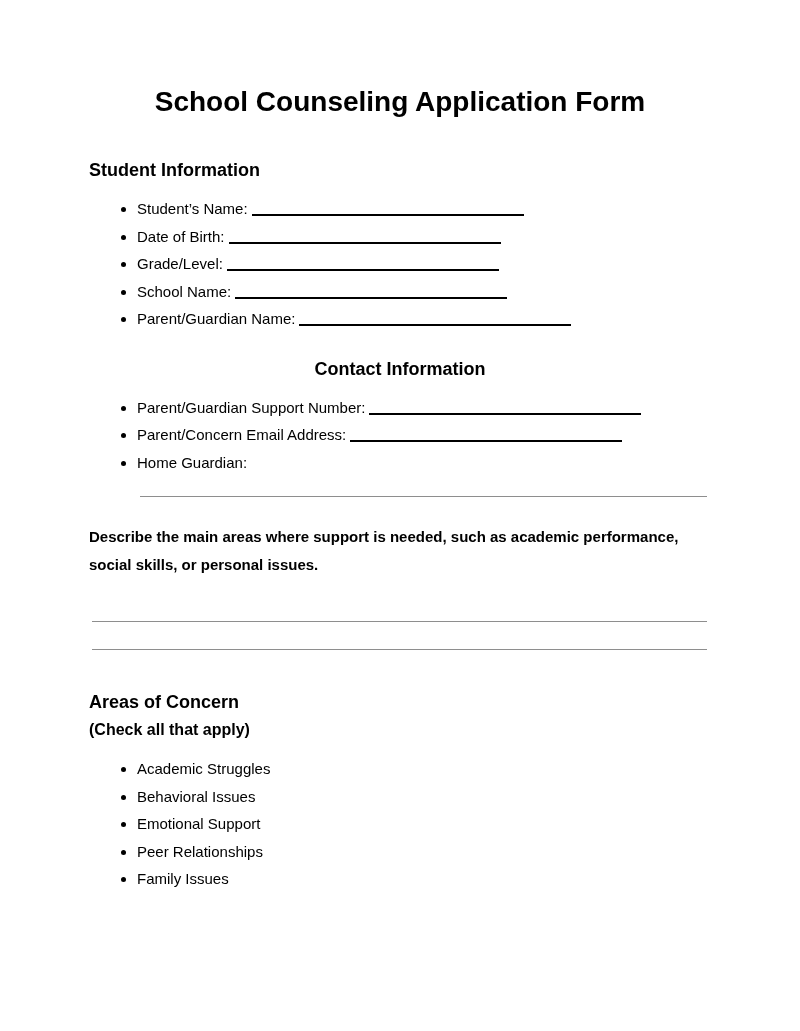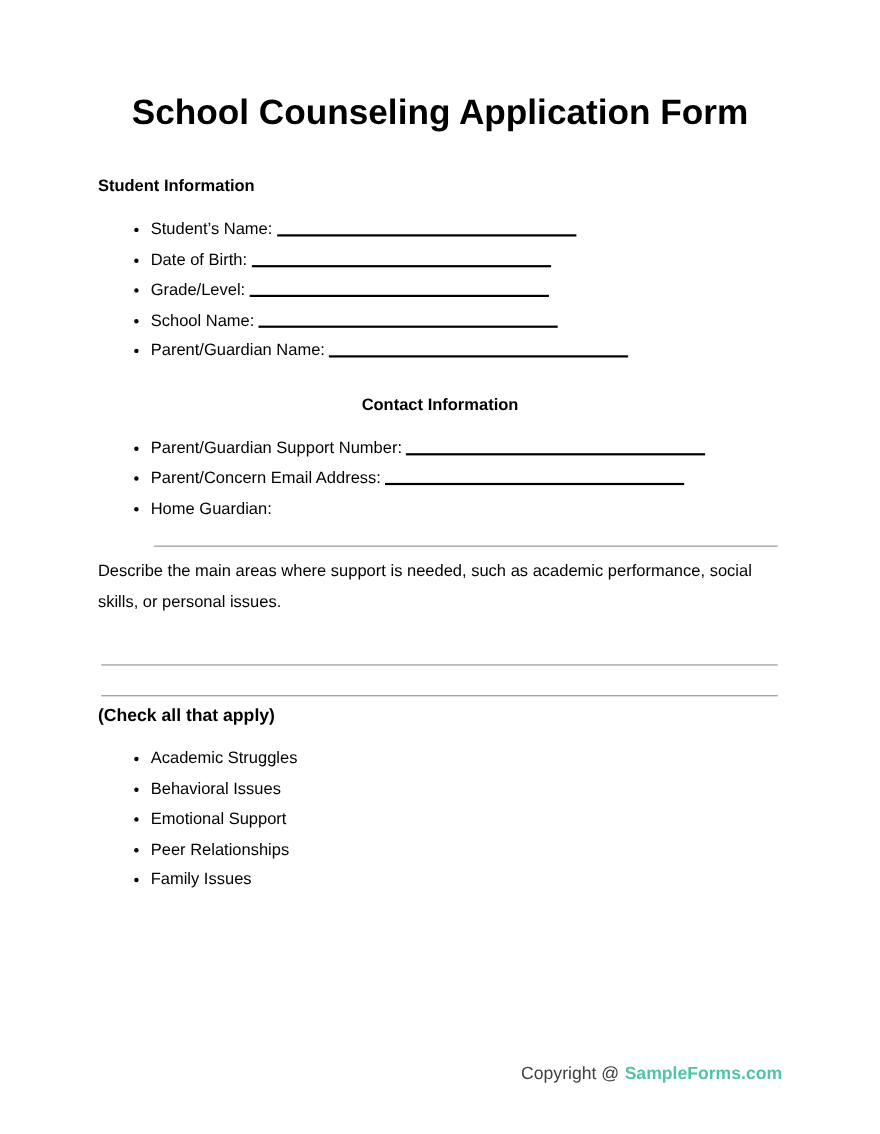--- a/index.html
+++ b/index.html
@@ -10,32 +10,32 @@
     height: 1031px;
     background: #ffffff;
     font-family: "Liberation Sans", sans-serif;
     color: #000000;
     overflow: hidden;
   }
   .doc-title {
     margin: 0;
     padding-top: 85px;
     text-align: center;
-    font-size: 32px;
+    font-size: 28px;
     line-height: 34px;
     font-weight: 700;
   }
   .content {
     margin: 0 89px;
     font-size: 15px;
     font-weight: 700;
   }
   .section-heading {
     margin: 0;
-    font-size: 15px;
+    font-size: 18px;
     line-height: 20px;
     font-weight: 700;
   }
   .mt-first { margin-top: 41px; }
   .mt-section { margin-top: 26px; text-align: center; }
   ul.fields {
     list-style: disc;
     margin: 15px 0 0 0;
     padding-left: 48px;
   }
@@ -51,23 +51,23 @@
     transform: translateY(2px);
     margin-left: 4px;
   }
   .home-address-line {
     margin: 20px 0 0 51px;
     width: 567px;
     height: 1px;
     border-bottom: 1px solid #8e8e8e;
   }
   .goals-desc {
-    margin: 9px 0 0 0;
+    margin: 26px 0 0 0;
     line-height: 28px;
-    font-weight: 400;
+    font-weight: 700;
     max-width: 622px;
   }
   .write-line {
     width: 615px;
     margin-left: 3px;
     height: 1px;
     border-bottom: 1px solid #8e8e8e;
   }
   .write-line-first { margin-top: 42px; }
   .write-line-second { margin-top: 27px; }
@@ -131,28 +131,26 @@
       <li>
         <span>Home Guardian:</span>
       </li>
     </ul>
     <div class="home-address-line"></div>
 
     <p class="goals-desc">Describe the main areas where support is needed, such as academic performance, social skills, or personal issues.</p>
     <div class="write-line write-line-first"></div>
     <div class="write-line write-line-second"></div>
 
+    <p class="section-heading write-line-first" style="margin-top:42px;">Areas of Concern</p>
     <p class="subheading">(Check all that apply)</p>
     <ul class="fields">
       <li><span>Academic Struggles</span></li>
       <li><span>Behavioral Issues</span></li>
       <li><span>Emotional Support</span></li>
       <li><span>Peer Relationships</span></li>
       <li><span>Family Issues</span></li>
     </ul>
 
   </div>
 
-  <div class="footer">
-    <span>Copyright @</span><a href="#">SampleForms.com</a>
-  </div>
 
 </div>
 
 </body></html>

